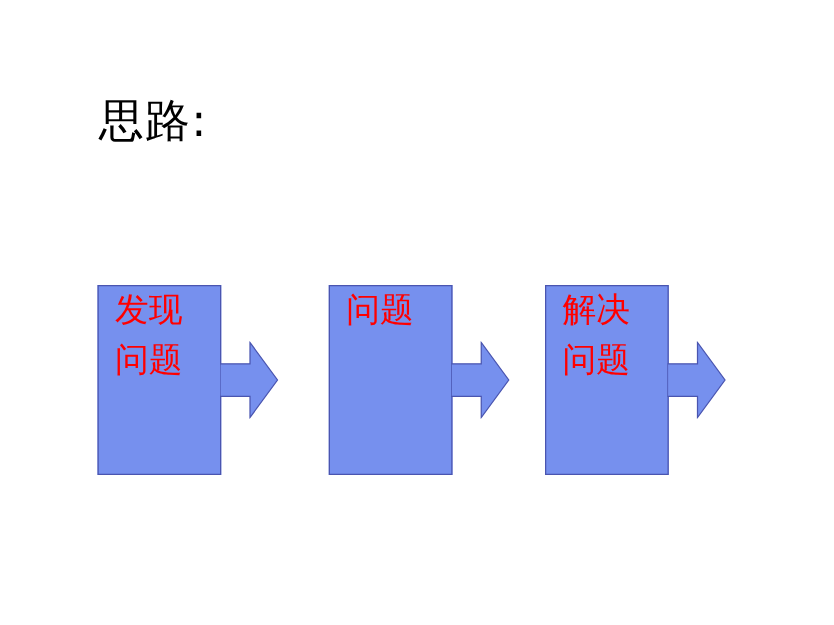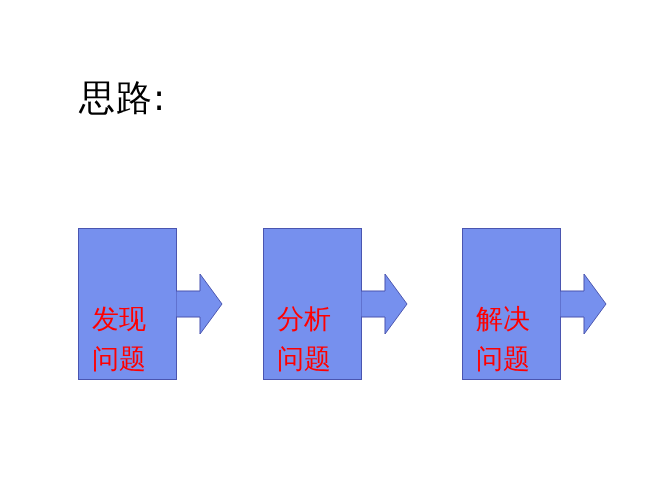--- a/index.html
+++ b/index.html
@@ -36,60 +36,59 @@
     align-items: center;
   }
   .step-box {
     width: 99px;
     height: 152px;
     box-sizing: border-box;
     background: var(--box-fill, #7690EE);
     border: 1px solid var(--box-border, #4a55b0);
     display: flex;
     flex-direction: column;
-    justify-content: flex-end;
+    justify-content: flex-start;
     padding-left: 13px;
   }
   .step-line {
     color: var(--step-text, #ff0000);
     font-size: 27px;
     line-height: 40px;
     white-space: nowrap;
   }
   .step-arrow {
     width: 47px;
     height: 62px;
     margin-left: -1px;
     color: var(--box-fill, #7690EE);
     display: block;
   }
   .step-1 { left: 78px; }
   .step-2 { left: 263px; }
-  .step-3 { left: 462px; }
+  .step-3 { left: 436px; }
 </style>
 </head>
 <body>
 
 <div class="slide">
 
   <div class="slide-title">思路:</div>
 
   <div class="step step-1">
     <div class="step-box">
       <div class="step-line">发现</div>
       <div class="step-line">问题</div>
     </div>
     <svg class="step-arrow" viewBox="0 0 47 62" aria-hidden="true">
       <polygon points="0,18 24,18 24,1 46,31 24,61 24,44 0,44" fill="currentColor" stroke="var(--box-border, #4a55b0)" stroke-width="1"></polygon>
     </svg>
   </div>
 
   <div class="step step-2">
     <div class="step-box">
-      <div class="step-line">分析</div>
       <div class="step-line">问题</div>
     </div>
     <svg class="step-arrow" viewBox="0 0 47 62" aria-hidden="true">
       <polygon points="0,18 24,18 24,1 46,31 24,61 24,44 0,44" fill="currentColor" stroke="var(--box-border, #4a55b0)" stroke-width="1"></polygon>
     </svg>
   </div>
 
   <div class="step step-3">
     <div class="step-box">
       <div class="step-line">解决</div>

